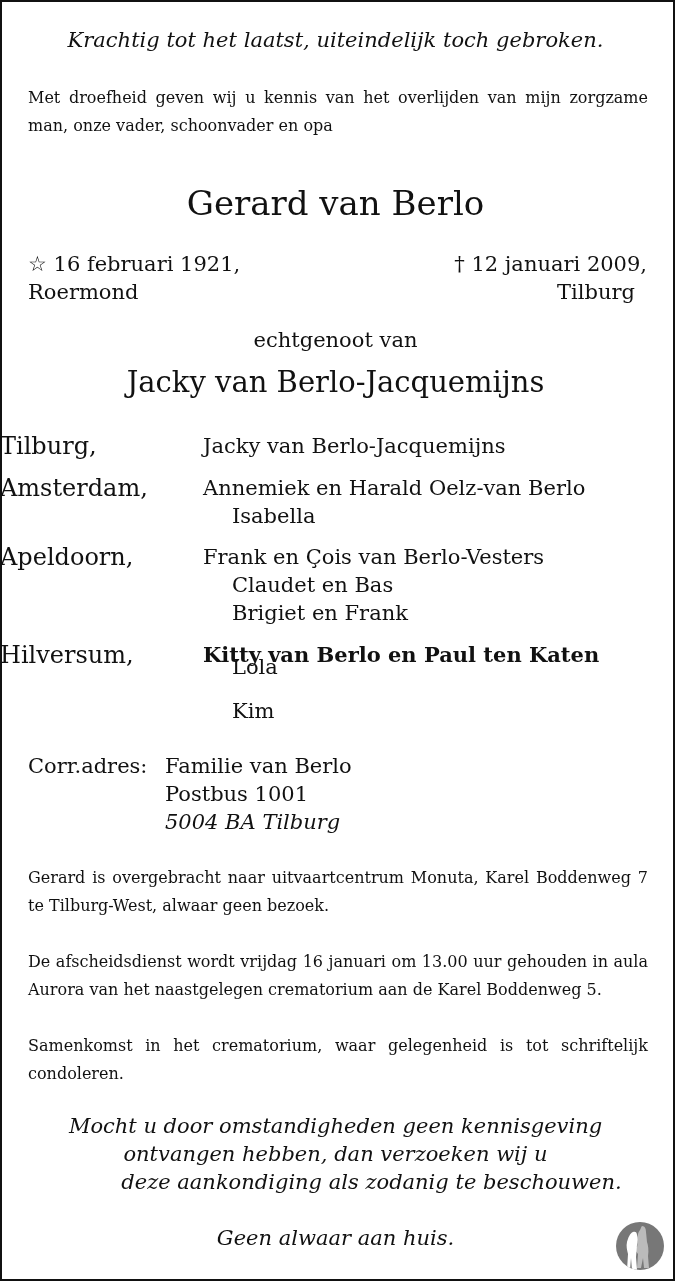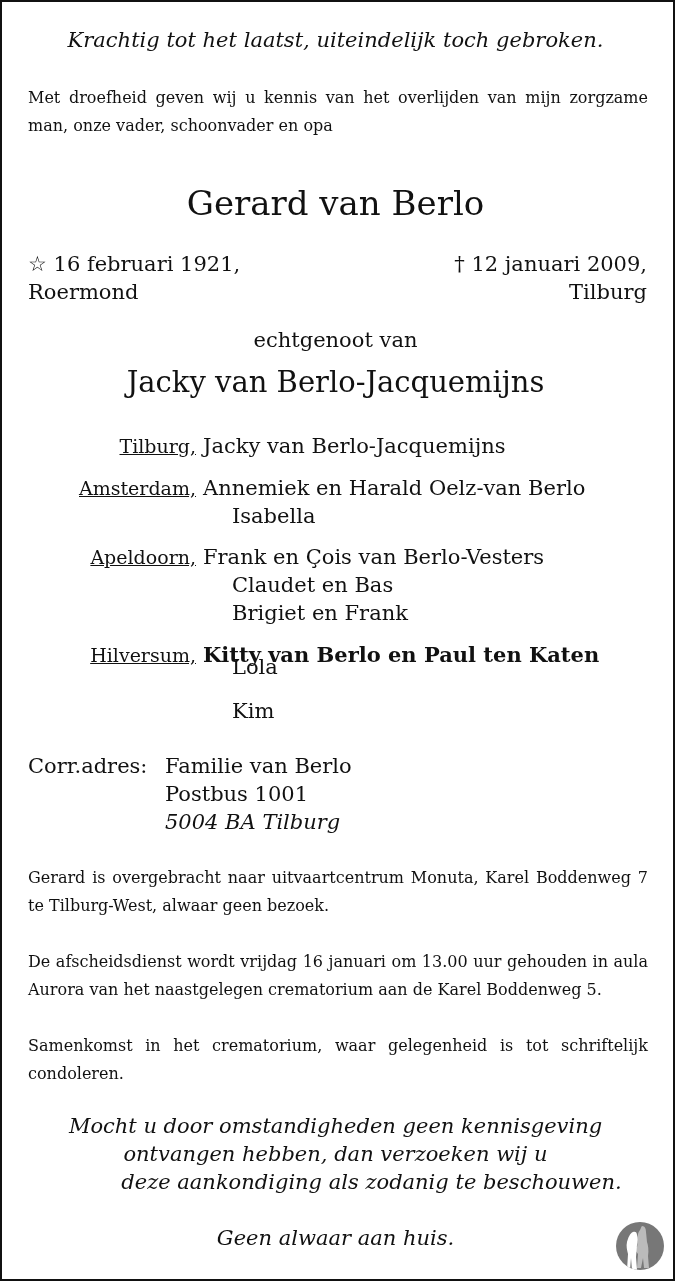--- a/index.html
+++ b/index.html
@@ -5,40 +5,40 @@
   html, body { margin:0; padding:0; background:#fff; }
   body { width:675px; height:1281px; position:relative; overflow:hidden; font-family:"DejaVu Serif", serif; color:#111; }
   .frame { position:absolute; left:0; top:0; width:671px; height:1277px; border:2px solid #111; box-sizing:content-box; }
   .t { position:absolute; white-space:nowrap; font-size:21px; line-height:28px; }
   .it { font-style:italic; }
   .c { left:0; width:671px; text-align:center; }
   .just { position:absolute; left:28px; width:620px; font-size:16px; line-height:28px; text-align:justify; }
   .just.last { text-align-last:left; }
   .name { font-size:34px; line-height:50px; }
   .name2 { font-size:29px; line-height:36px; }
-  .city { position:absolute; width:196px; text-align:right; font-size:19px; line-height:28px;text-decoration:underline; }
+  .city { position:absolute; width:196px; font-size:24px; line-height:28px; }
   .fam { position:absolute; left:203px; font-size:21px; line-height:28px; white-space:nowrap; }
   .sub { position:absolute; left:232px; font-size:21px; line-height:28px; white-space:nowrap; }
   .logo { position:absolute; left:616px; top:1222px; width:48px; height:48px; border-radius:50%; background:#777; overflow:hidden; }
 </style>
 </head>
 <body>
 
 <div class="frame"></div>
 
 <div class="t it c" style="top:26px;">Krachtig tot het laatst, uiteindelijk toch gebroken.</div>
 
 <div class="just last" style="top:84px;">Met droefheid geven wij u kennis van het overlijden van mijn zorgzame man, onze vader, schoonvader en opa</div>
 
 <div class="t c name" style="top:178px;">Gerard van Berlo</div>
 
 <div class="t" style="left:28px; top:250px;"><span>☆</span> <span>16 februari 1921,</span></div>
 <div class="t" style="left:28px; top:278px;">Roermond</div>
 <div class="t" style="right:28px; top:250px; text-align:right;"><span>†</span> <span>12 januari 2009,</span></div>
-<div class="t" style="right:28px; top:278px; text-align:right;">Tilburg</div>
+<div class="t" style="right:40px; top:278px; text-align:right;">Tilburg</div>
 
 <div class="t c" style="top:326px;">echtgenoot van</div>
 <div class="t c name2" style="top:364px;">Jacky van Berlo-Jacquemijns</div>
 
 <div>
   <div class="city" style="top:432px;">Tilburg,</div>
   <div class="fam" style="top:432px;">Jacky van Berlo-Jacquemijns</div>
 
   <div class="city" style="top:474px;">Amsterdam,</div>
   <div class="fam" style="top:474px;">Annemiek en Harald Oelz-van Berlo</div>

